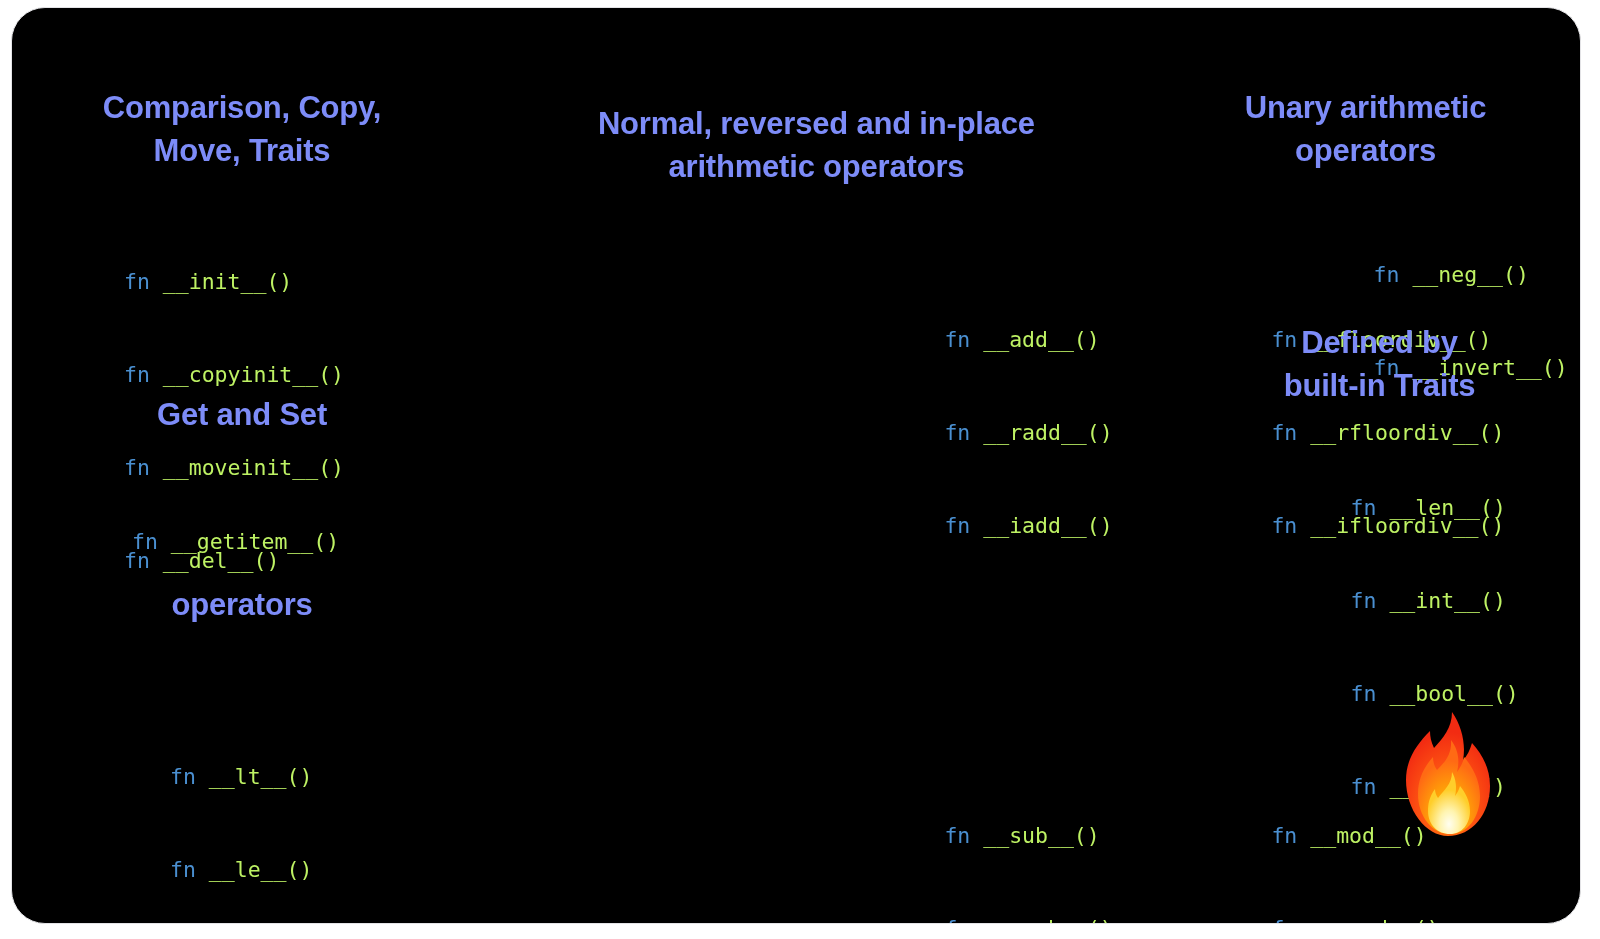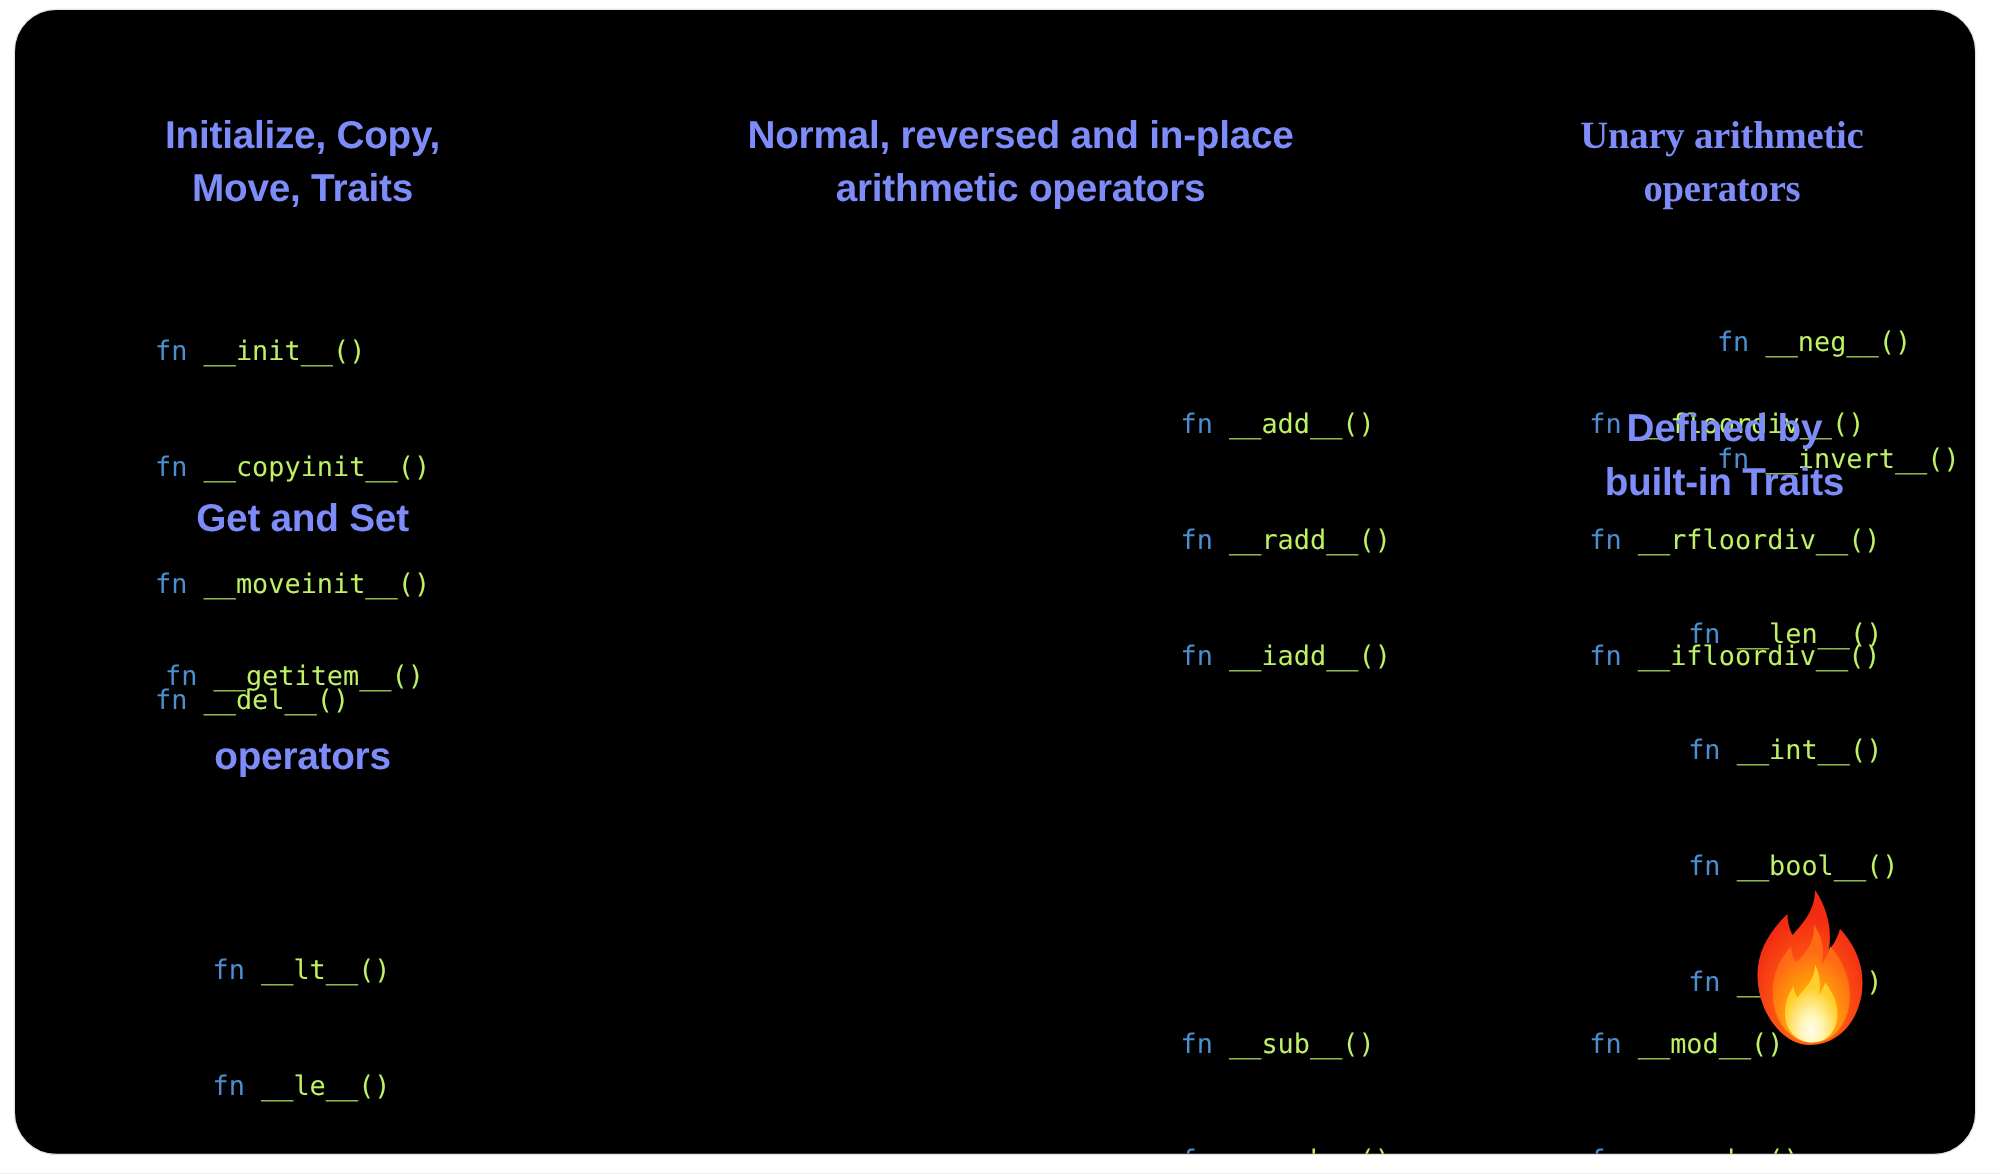--- a/index.html
+++ b/index.html
@@ -67,26 +67,26 @@
 
   
   .lc-head1 { position: absolute; left: 40px;  top: 78px;  width: 380px; }
   .lc-code1 { position: absolute; left: 112px; top: 196px; }
   .lc-head2 { position: absolute; left: 40px;  top: 385px; width: 380px; }
   .lc-code2 { position: absolute; left: 120px; top: 456px; }
   .lc-head3 { position: absolute; left: 40px;  top: 575px; width: 380px; }
   .lc-code3 { position: absolute; left: 158px; top: 691px; }
 
   
-  .mc-head  { position: absolute; left: 10px;  top: 78px;  width: 680px; }
+  .mc-head  { position: absolute; left: 10px;  top: 94px;  width: 680px; }
   .mc-colA  { position: absolute; left: 478px; top: 192px; }
   .mc-colB  { position: absolute; left: 805px; top: 192px; }
 
   
-  .rc-head1 { position: absolute; left: 12px;  top: 78px;  width: 400px; font-family: Liberation Serif, serif; }
+  .rc-head1 { position: absolute; left: 0;  top: 78px;  width: 400px; }
   .rc-code1 { position: absolute; left: 208px; top: 189px; }
   .rc-head2 { position: absolute; left: 14px;  top: 313px; width: 400px; }
   .rc-code2 { position: absolute; left: 185px; top: 422px; }
 
   .fire-emoji {
     position: absolute;
     left: 224px;
     top: 702px;
     width: 110px;
     height: 132px;
@@ -94,21 +94,21 @@
 </style>
 </head>
 <body>
 
 <div id="card">
   <div class="columns">
 
     <div class="col-left">
 
       <div class="heading lc-head1">
-        <div>Initialize, Copy,</div>
+        <div>Comparison, Copy,</div>
         <div>Move, Traits</div>
       </div>
 
       <div class="codeblock lc-code1">
         <div class="codeline"><span class="kw">fn</span> <span class="fnname">__init__()</span></div>
         <div class="codeline"><span class="kw">fn</span> <span class="fnname">__copyinit__()</span></div>
         <div class="codeline"><span class="kw">fn</span> <span class="fnname">__moveinit__()</span></div>
         <div class="codeline"><span class="kw">fn</span> <span class="fnname">__del__()</span></div>
       </div>
 

